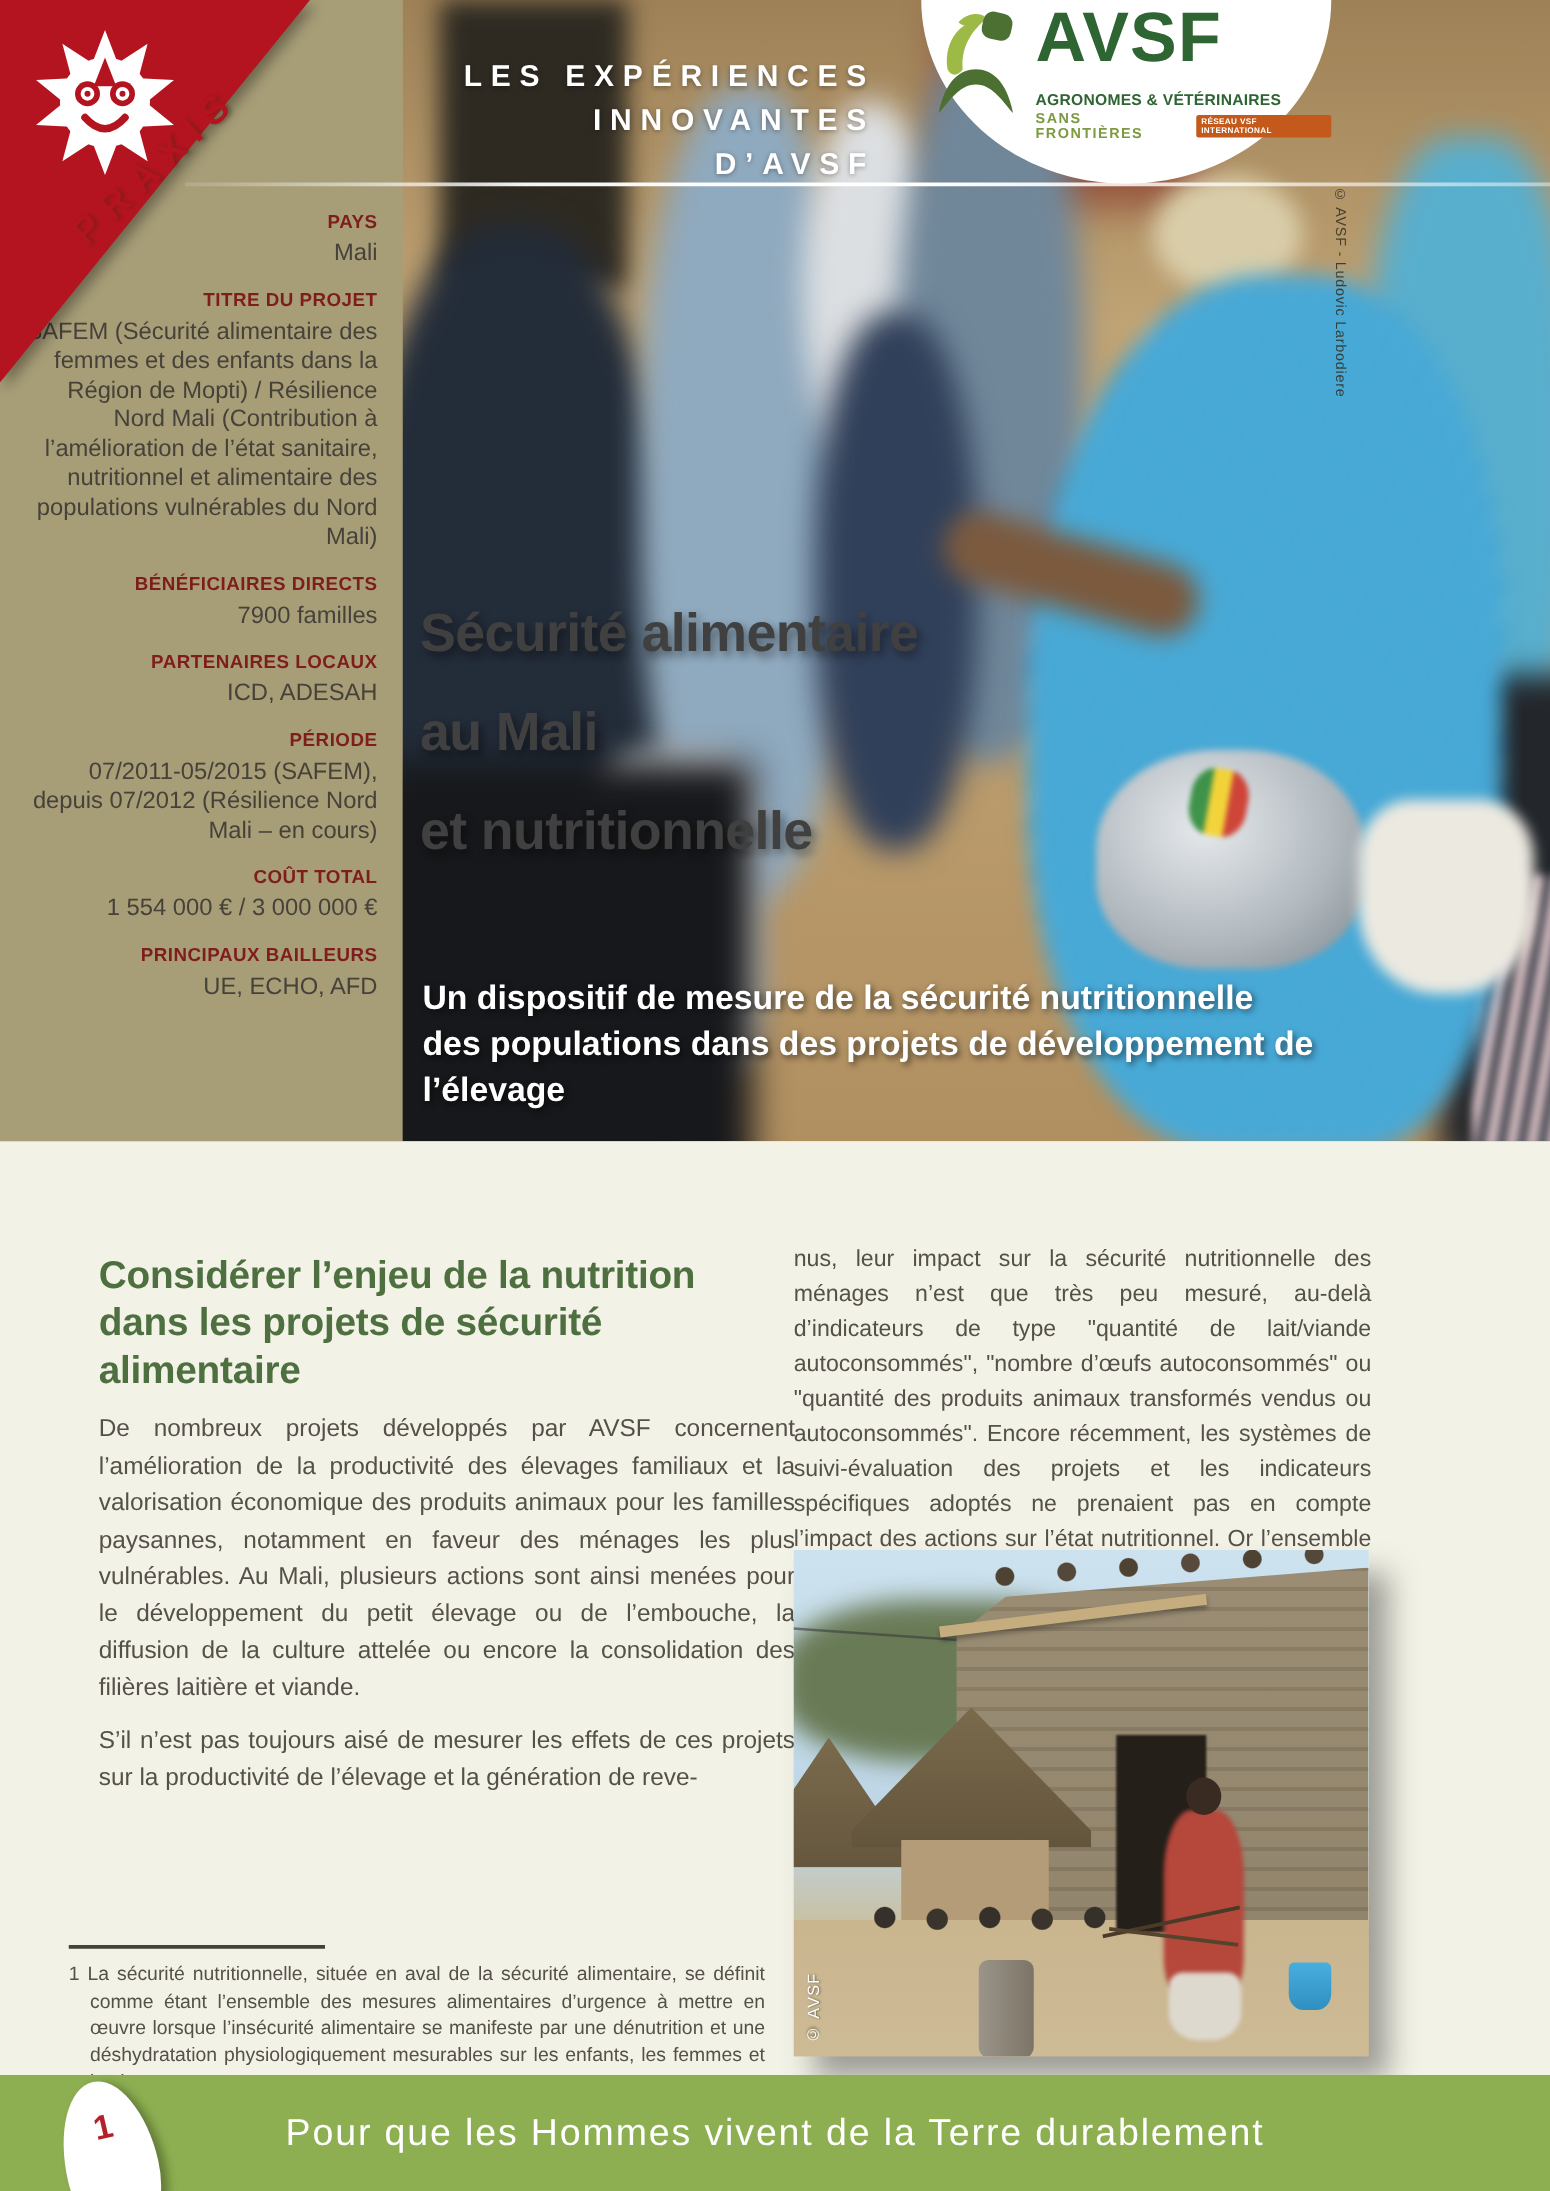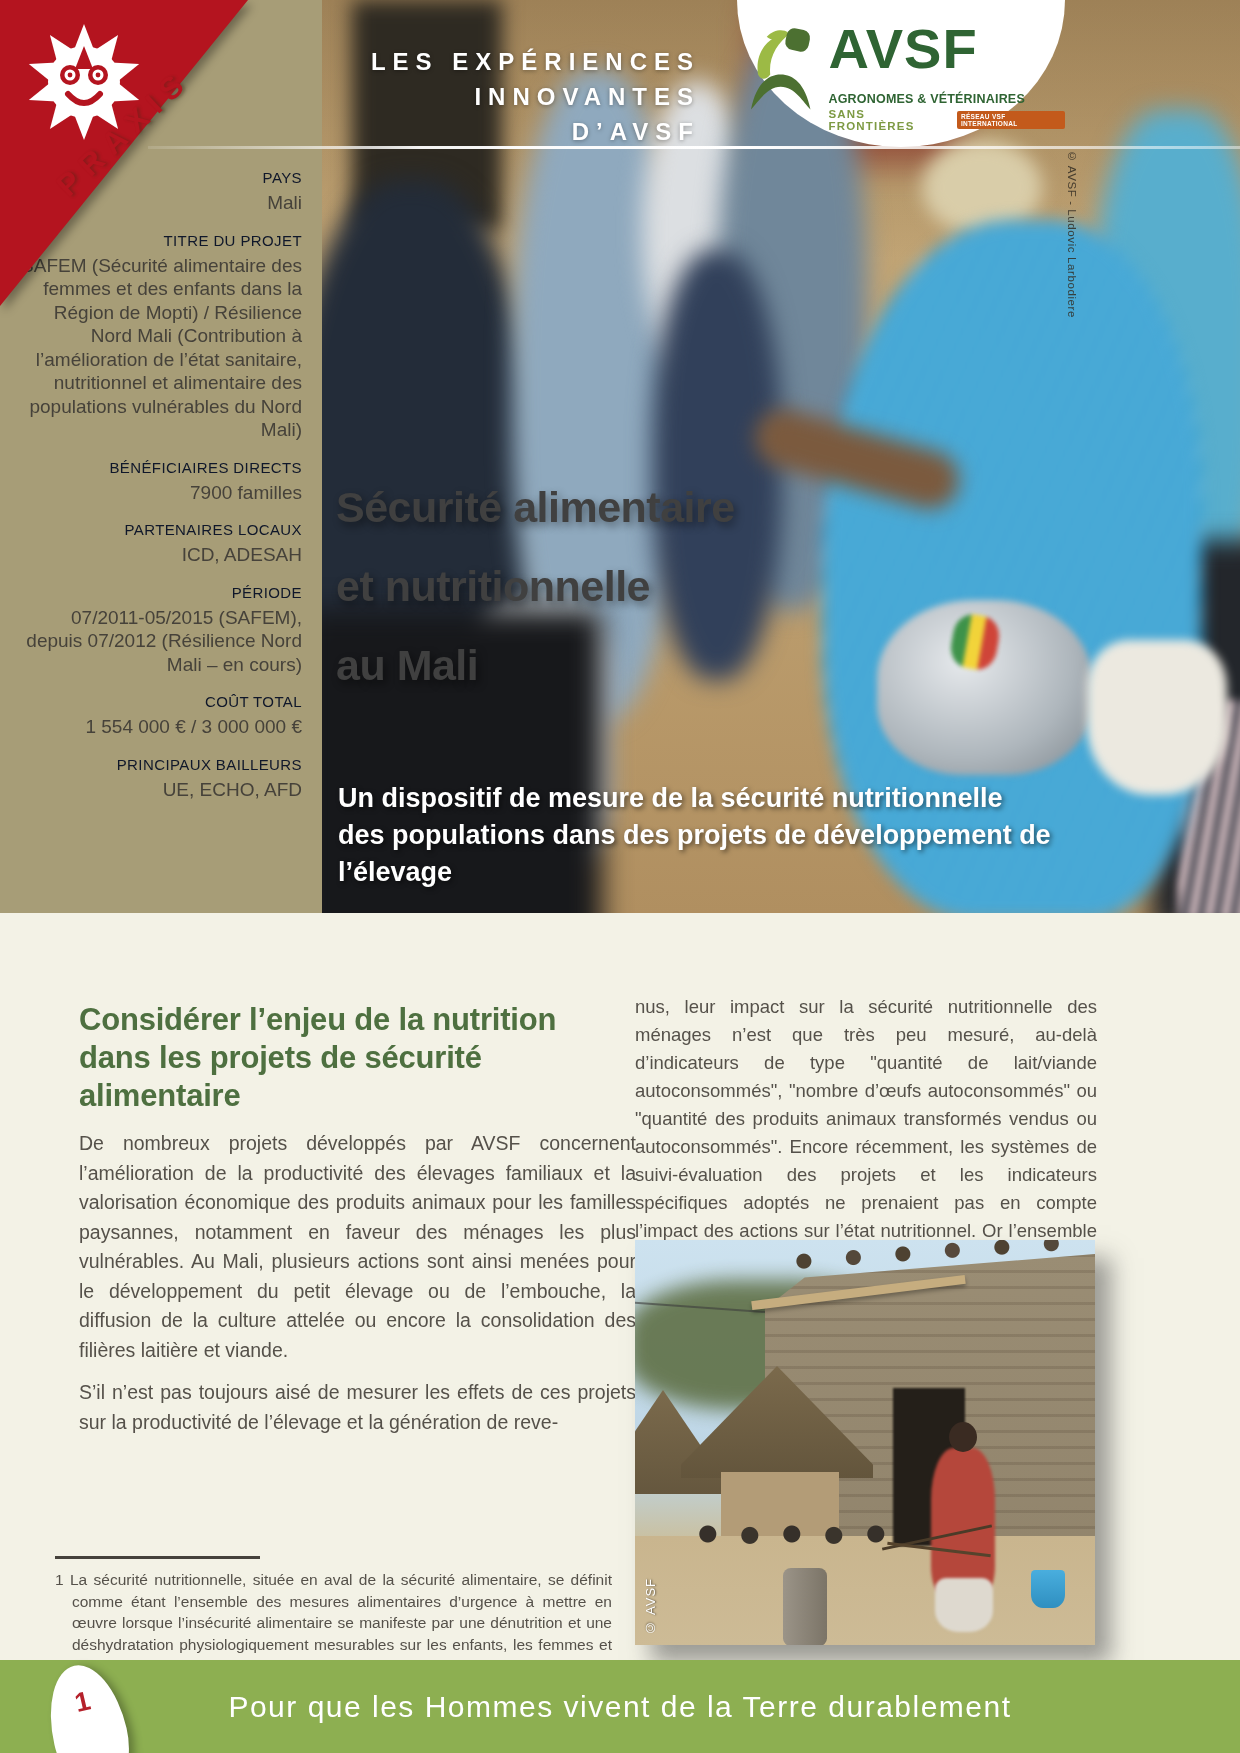--- a/index.html
+++ b/index.html
@@ -9,21 +9,21 @@
   
   .hero{position:absolute;left:0;top:0;width:1240px;height:913px;background:#a79d77;}
   .sidebar{position:absolute;left:0;top:0;width:322px;height:913px;background:#a79d77;z-index:1;}
   .tri-wrap{position:absolute;left:0;top:0;filter:drop-shadow(4px 5px 5px rgba(0,0,0,0.35));z-index:2;}
   .praxis-tri{width:248px;height:306px;background:#b4141f;clip-path:polygon(0 0,100% 0,0 100%);}
   .sun-logo{position:absolute;left:24px;top:20px;width:120px;height:120px;z-index:3;}
   .praxis-word{position:absolute;left:74px;top:168px;width:220px;transform:rotate(-43deg);
      transform-origin:left bottom;color:#b4141f;font-size:31px;font-weight:700;letter-spacing:9px;
      z-index:3;text-shadow:2px 2px 3px rgba(60,40,20,0.35);}
   .sidebar-fields{position:absolute;left:18px;right:20px;top:152px;text-align:right;z-index:3;}
-  .field-label{color:#0f172a;font-weight:400;font-size:15px;letter-spacing:0.4px;margin:17px 0 5px 0;}
+  .field-label{color:#7f1d1d;font-weight:700;font-size:15px;letter-spacing:0.4px;margin:17px 0 5px 0;}
   .field-value{color:#46423a;font-size:19px;line-height:23.5px;}
 
   .hero-photo{position:absolute;left:322px;top:0;width:918px;height:913px;overflow:hidden;
      background:linear-gradient(180deg,#bb9e70 0%,#c3a676 40%,#b08f60 100%);}
   .pb{position:absolute;}
   .b-wallshade{left:0;top:0;width:100%;height:260px;background:linear-gradient(180deg,rgba(110,82,46,0.38),rgba(110,82,46,0));}
   .b-rug{left:430px;top:-10px;width:210px;height:175px;background:#8d4132;border-radius:20px;filter:blur(16px);opacity:.8;}
   .b-door{left:30px;top:0;width:150px;height:230px;background:#2e2a22;filter:blur(10px);}
   .b-fig-dark{left:-40px;top:180px;width:260px;height:760px;background:#232c39;border-radius:45% 45% 0 0;filter:blur(12px);}
   .b-fig-lightblue{left:190px;top:70px;width:170px;height:650px;background:#8fa9be;border-radius:45%;filter:blur(12px);}
@@ -45,21 +45,21 @@
   .b-darkcorner{left:-20px;top:610px;width:300px;height:340px;background:#17181b;filter:blur(14px);}
   .b-flagdot{left:630px;top:615px;width:46px;height:54px;border-radius:40%;filter:blur(2px);opacity:.9;transform:rotate(10deg);
      background:linear-gradient(90deg,#2e8b3a 33%,#f5d328 33% 66%,#cf3527 66%);}
 
   .hero-line{position:absolute;left:148px;top:146px;width:1092px;height:3px;z-index:3;
      background:linear-gradient(90deg,rgba(255,255,255,0.12),rgba(255,255,255,0.95) 25%,#fff 55%,rgba(255,255,255,0.45));}
   .hero-kicker{position:absolute;left:340px;top:44px;width:360px;text-align:right;color:#fff;
      font-size:24px;font-weight:700;letter-spacing:7px;line-height:35px;z-index:4;
      text-shadow:0 1px 4px rgba(0,0,0,0.35);}
   .logo-blob{position:absolute;left:737px;top:0;width:328px;height:147px;background:#fff;z-index:5;
-     border-radius:0 0 50% 50% / 0 0 100% 100%;display:flex;align-items:flex-start;justify-content:center;padding-top:20px;box-sizing:border-box;}
+     border-radius:0 0 50% 50% / 0 0 100% 100%;display:flex;align-items:flex-start;justify-content:center;padding-top:1px;box-sizing:border-box;}
   .avsf-person{width:90px;height:108px;margin-right:4px;}
   .logo-text{display:flex;flex-direction:column;align-items:flex-start;padding-top:2px;}
   .logo-acronym{color:#2f6433;font-size:56px;font-weight:700;line-height:54px;letter-spacing:1px;}
   .logo-sub1{color:#2f6433;font-size:12.5px;font-weight:700;letter-spacing:0.2px;margin-top:16px;}
   .logo-row{display:flex;align-items:center;gap:5px;margin-top:2px;}
   .logo-sub2{color:#7d9a43;font-size:11.5px;font-weight:700;letter-spacing:1.2px;}
   .logo-badge{background:#c35a1b;color:#fff;font-size:6.5px;font-weight:700;padding:2px 4px;border-radius:2px;letter-spacing:0.3px;}
   .hero-credit{position:absolute;left:1066px;top:150px;height:230px;writing-mode:vertical-rl;
      font-size:11.5px;color:rgba(50,45,35,0.85);letter-spacing:0.6px;z-index:4;}
   .hero-title{position:absolute;left:336px;top:468px;z-index:4;color:#404040;font-size:43px;font-weight:700;
@@ -234,22 +234,22 @@
           <span class="logo-sub2">SANS FRONTIÈRES</span>
           <span class="logo-badge">RÉSEAU VSF INTERNATIONAL</span>
         </div>
       </div>
     </div>
 
     <div class="hero-credit">© AVSF - Ludovic Larbodiere</div>
 
     <div class="hero-title">
       <div>Sécurité alimentaire</div>
+      <div>au Mali</div>
       <div>et nutritionnelle</div>
-      <div>au Mali</div>
     </div>
 
     <div class="hero-subtitle">
       <div>Un dispositif de mesure de la sécurité nutritionnelle</div>
       <div>des populations dans des projets de développement de</div>
       <div>l’élevage</div>
     </div>
   </div>
 
   <div class="bodyband">

